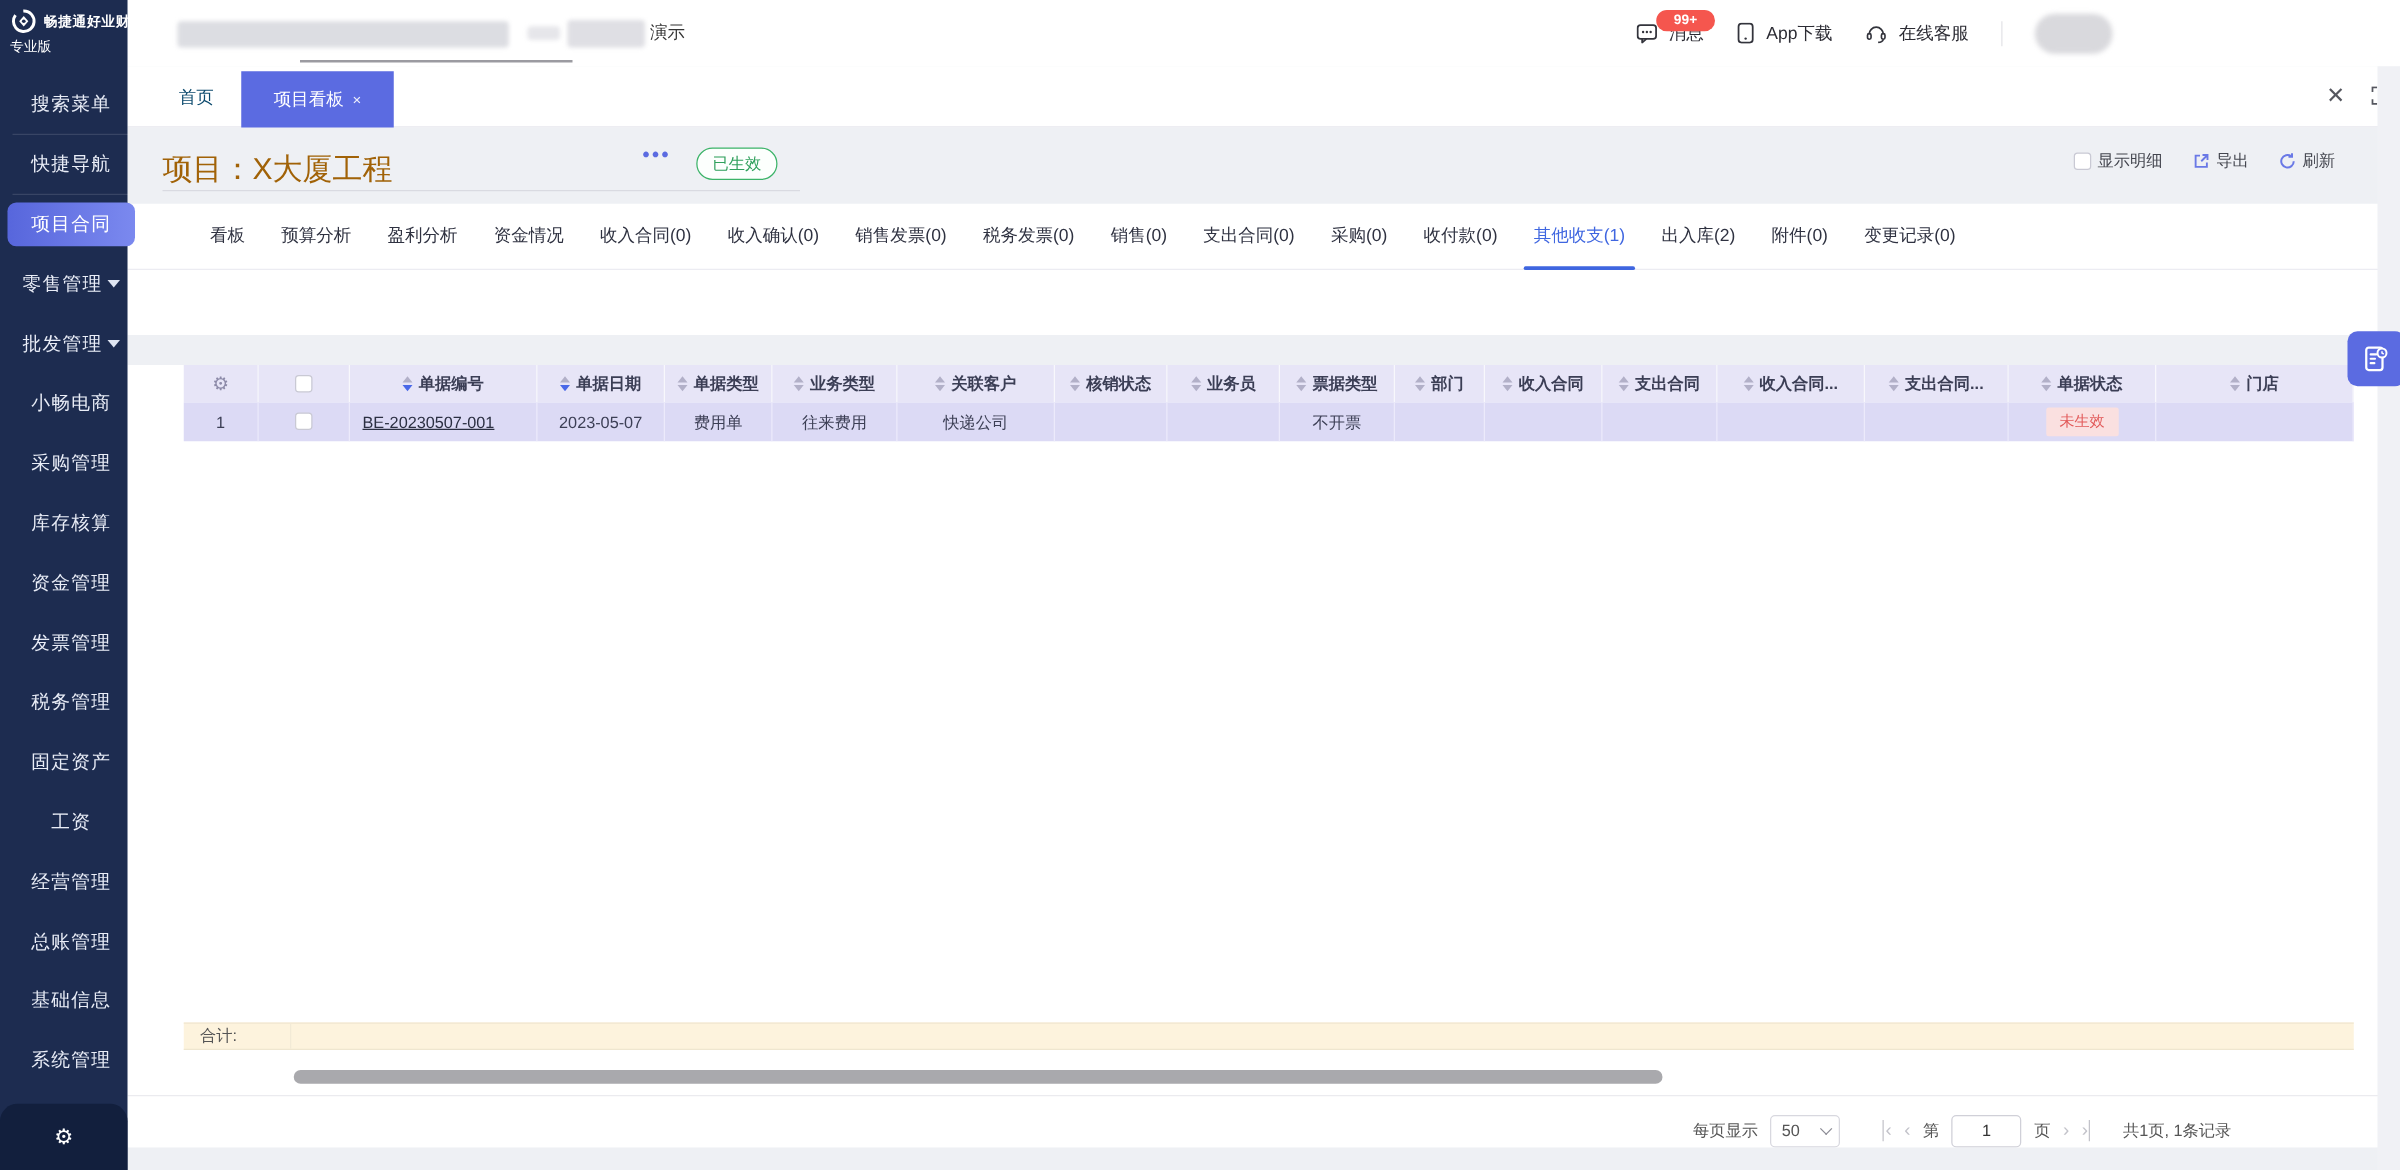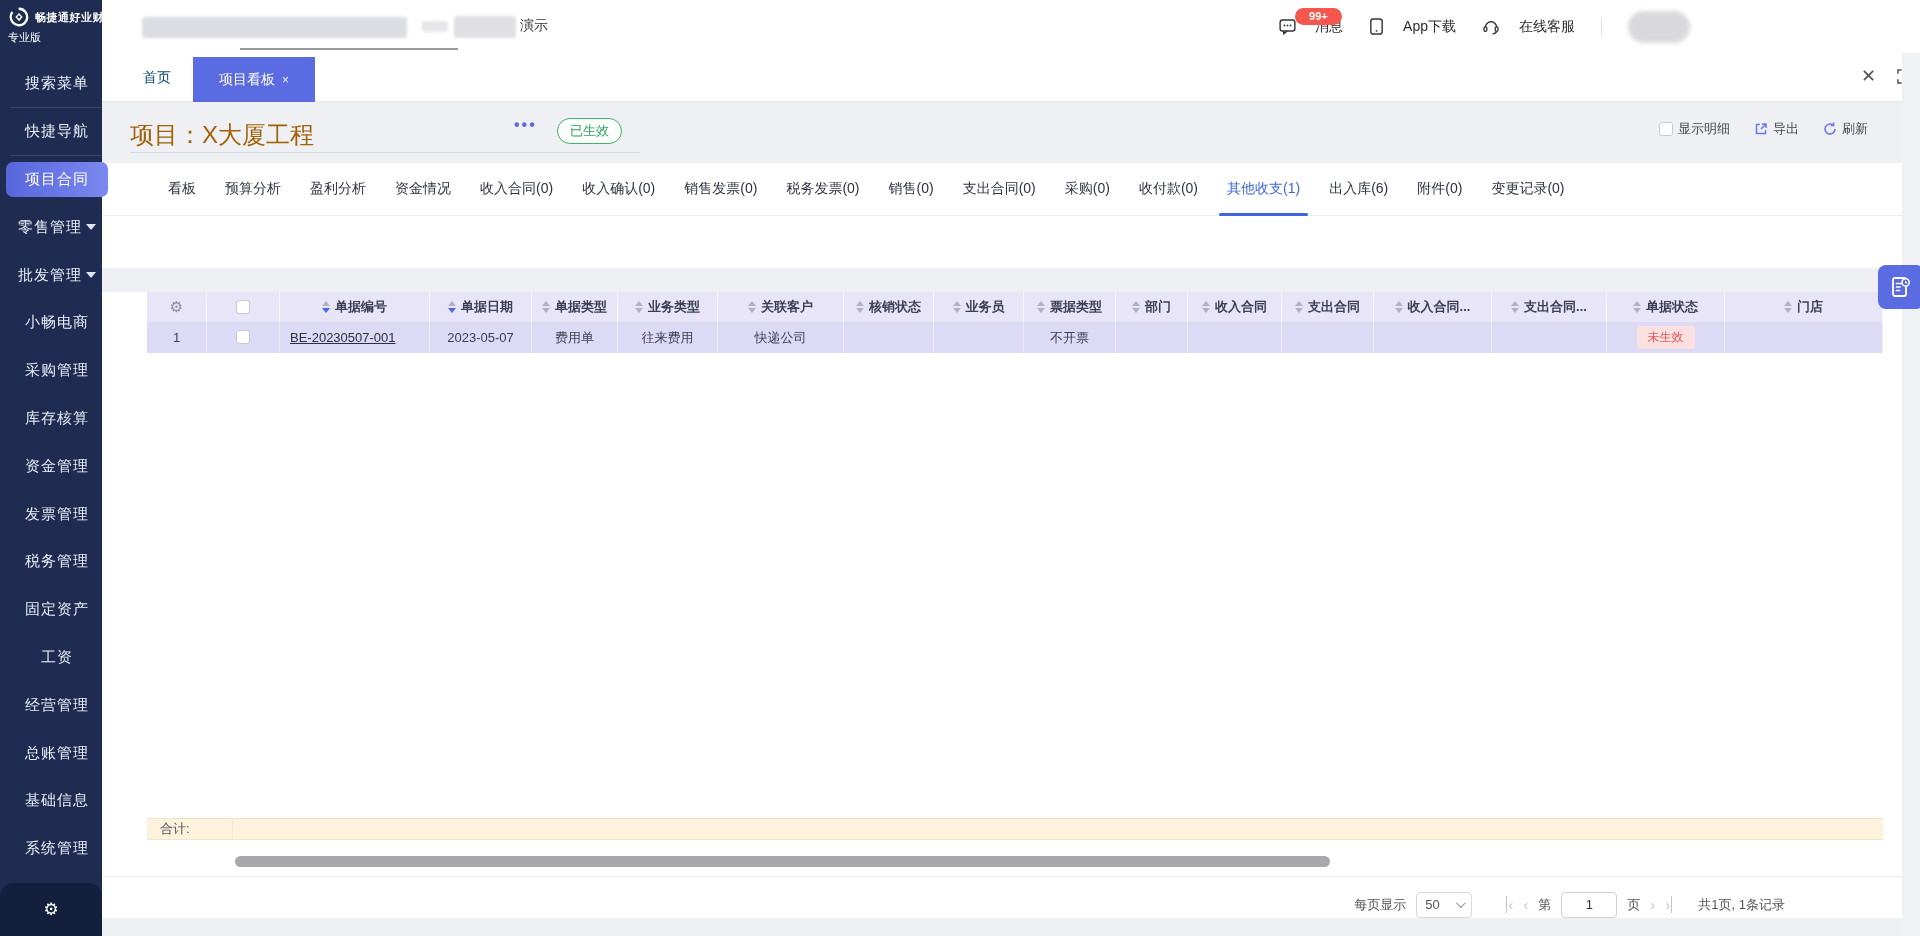--- a/index.html
+++ b/index.html
@@ -27,21 +27,21 @@
   .side-footer { position:absolute; left:0; bottom:0; width:102px; height:53px; background:#121f3d;
                  border-radius:14px 14px 0 0; display:flex; align-items:center; justify-content:center; }
   .side-footer .gear { color:#fff; font-size:17px; }
 
   
   .topbar { position:absolute; left:102px; top:0; width:1818px; height:53px; background:#fff; }
   .redact { position:absolute; background:#dcdde2; border-radius:3px; filter:blur(1.5px); }
   .topbar-underline { position:absolute; left:138px; top:48px; width:218px; height:2px; background:#9b9ba1; }
   .demo-text { position:absolute; left:418px; top:17px; font-size:14px; color:#333; }
   .topbar-right { position:absolute; right:230px; top:0; height:53px; display:flex; align-items:center; gap:26px; color:#2c2c34; font-size:14px; }
-  .tb-item { display:flex; align-items:center; gap:19px; position:relative; cursor:pointer; }
+  .tb-item { display:flex; align-items:center; gap:9px; position:relative; cursor:pointer; }
   .tb-item svg { display:block; }
   .badge { position:absolute; top:-10px; left:16px; background:#f5564e; color:#fff; font-size:11px; line-height:1;
            padding:3px 14px; border-radius:9px; font-weight:bold; }
   .tb-divider { width:1px; height:20px; background:#e3e3e8; }
   .avatar-blur { width:62px; height:32px; background:#d9d9dd; border-radius:16px; filter:blur(2px); }
 
   
   .wintabs { position:absolute; left:102px; top:53px; width:1818px; height:49px; background:#fff; border-bottom:1px solid #e7e8ee; }
   .wt-home { position:absolute; left:41px; top:0; height:49px; display:flex; align-items:center; font-size:14px; color:#0c4a6e; cursor:pointer; }
   .wt-active { position:absolute; left:91px; top:4px; height:45px; width:122px; background:#5b6be1; color:#fff;
@@ -288,21 +288,21 @@
       <div class="m-tab">资金情况</div>
       <div class="m-tab">收入合同(0)</div>
       <div class="m-tab">收入确认(0)</div>
       <div class="m-tab">销售发票(0)</div>
       <div class="m-tab">税务发票(0)</div>
       <div class="m-tab">销售(0)</div>
       <div class="m-tab">支出合同(0)</div>
       <div class="m-tab">采购(0)</div>
       <div class="m-tab">收付款(0)</div>
       <div class="m-tab active">其他收支(1)</div>
-      <div class="m-tab">出入库(6)</div>
+      <div class="m-tab">出入库(2)</div>
       <div class="m-tab">附件(0)</div>
       <div class="m-tab">变更记录(0)</div>
     </div>
 
 
     <div class="gray-gap"></div>
 
     <div class="grid-wrap">
       <table class="grid">
         <colgroup>

